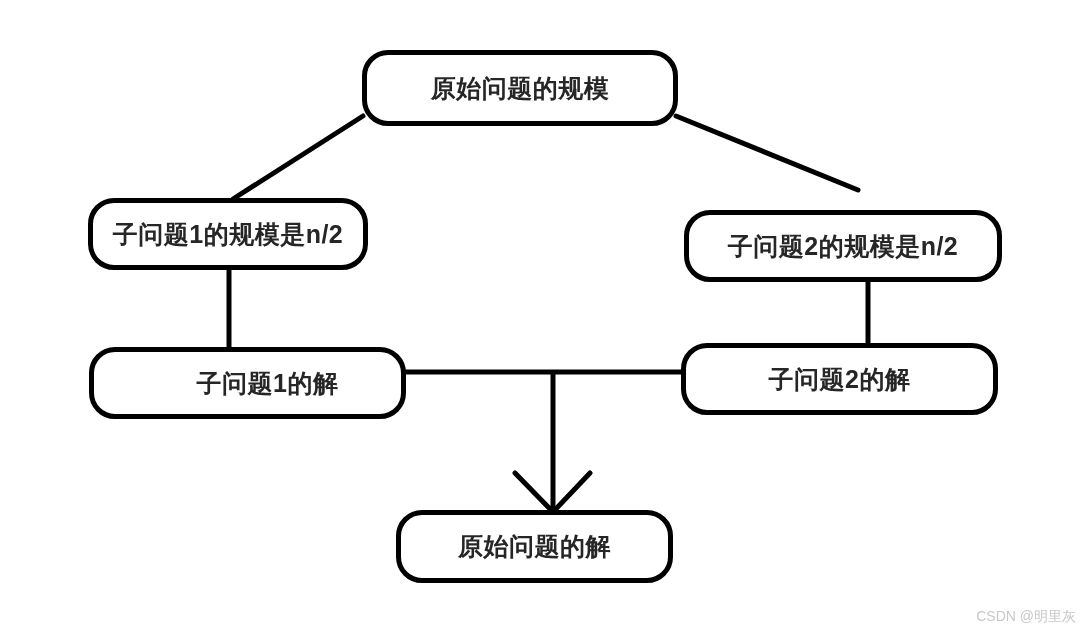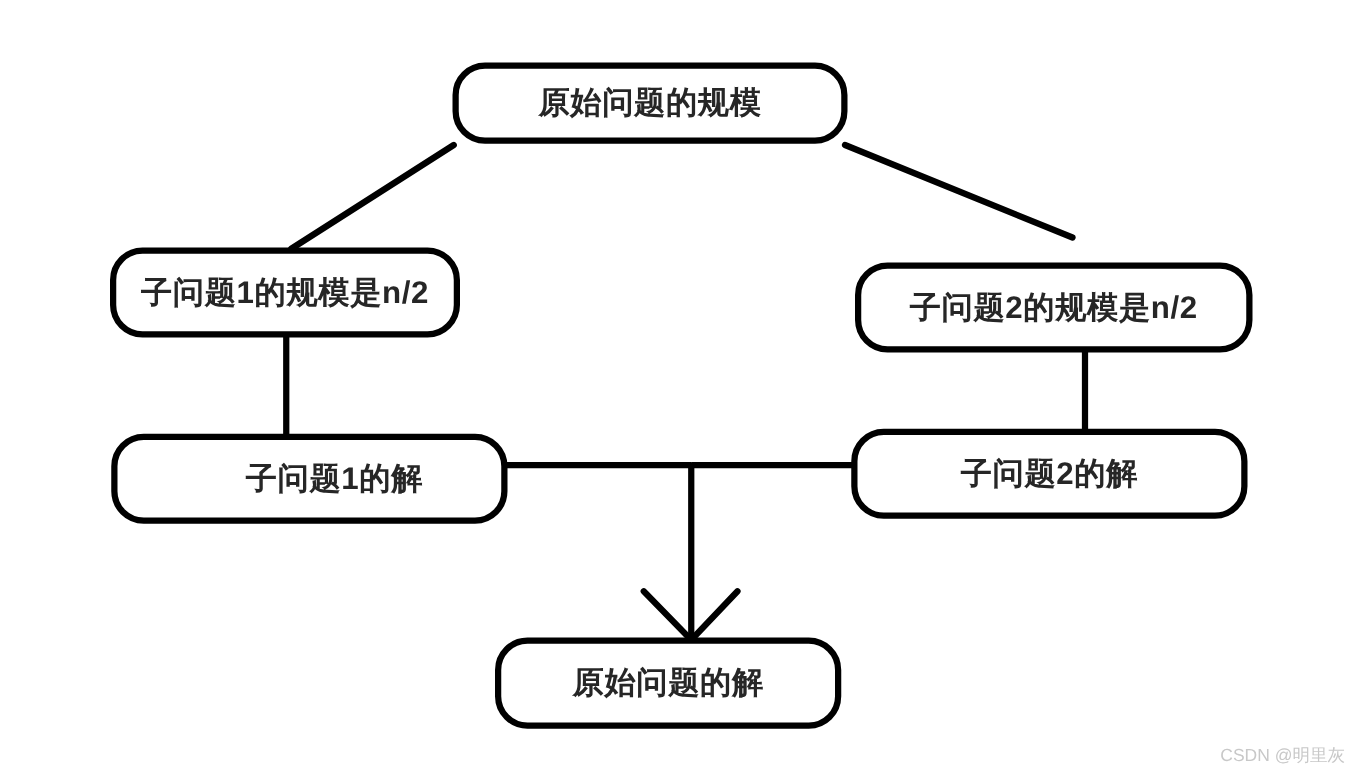--- a/index.html
+++ b/index.html
@@ -34,31 +34,31 @@
     z-index: 3;
   }
   .node-label {
     font-size: 25px;
     font-weight: bold;
     color: #262626;
     letter-spacing: 0.5px;
     white-space: nowrap;
     line-height: 1;
   }
-  #node-root      { left: 362px; top: 50px;  width: 316px; height: 65px; }
+  #node-root      { left: 362px; top: 50px;  width: 316px; height: 76px; }
   #node-sub1      { left: 88px;  top: 198px; width: 280px; height: 72px; }
   #node-sub2      { left: 684px; top: 190px; width: 318px; height: 72px; margin-top: 20px; }
   #node-sol1      { left: 89px;  top: 347px; width: 317px; height: 72px; padding-left: 40px; }
   #node-sol2      { left: 681px; top: 343px; width: 317px; height: 72px; }
   #node-result    { left: 396px; top: 510px; width: 277px; height: 73px; }
 
   #watermark {
     position: absolute;
     right: 14px;
-    bottom: 12px;
+    bottom: 0;
     font-size: 14px;
     color: #c8c8c8;
     white-space: nowrap;
     z-index: 4;
   }
 </style>
 </head>
 <body>
 
 <div id="canvas">

